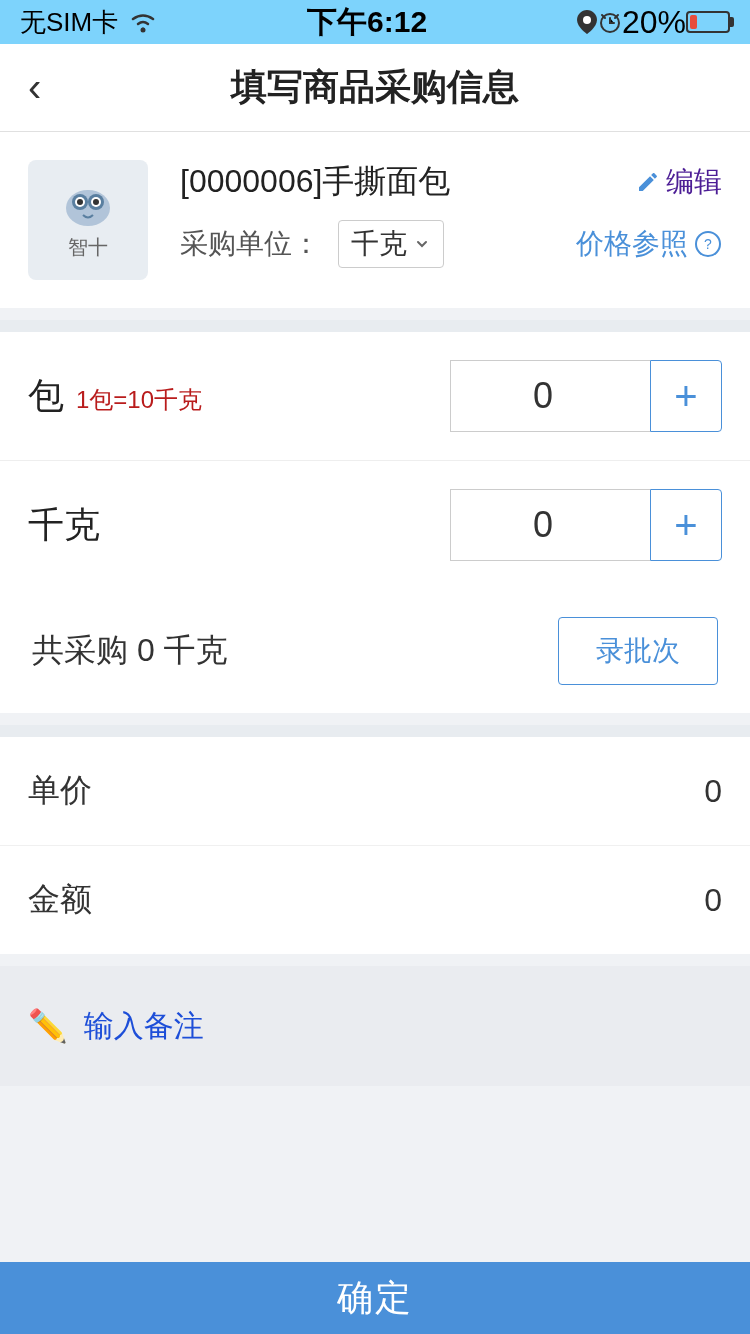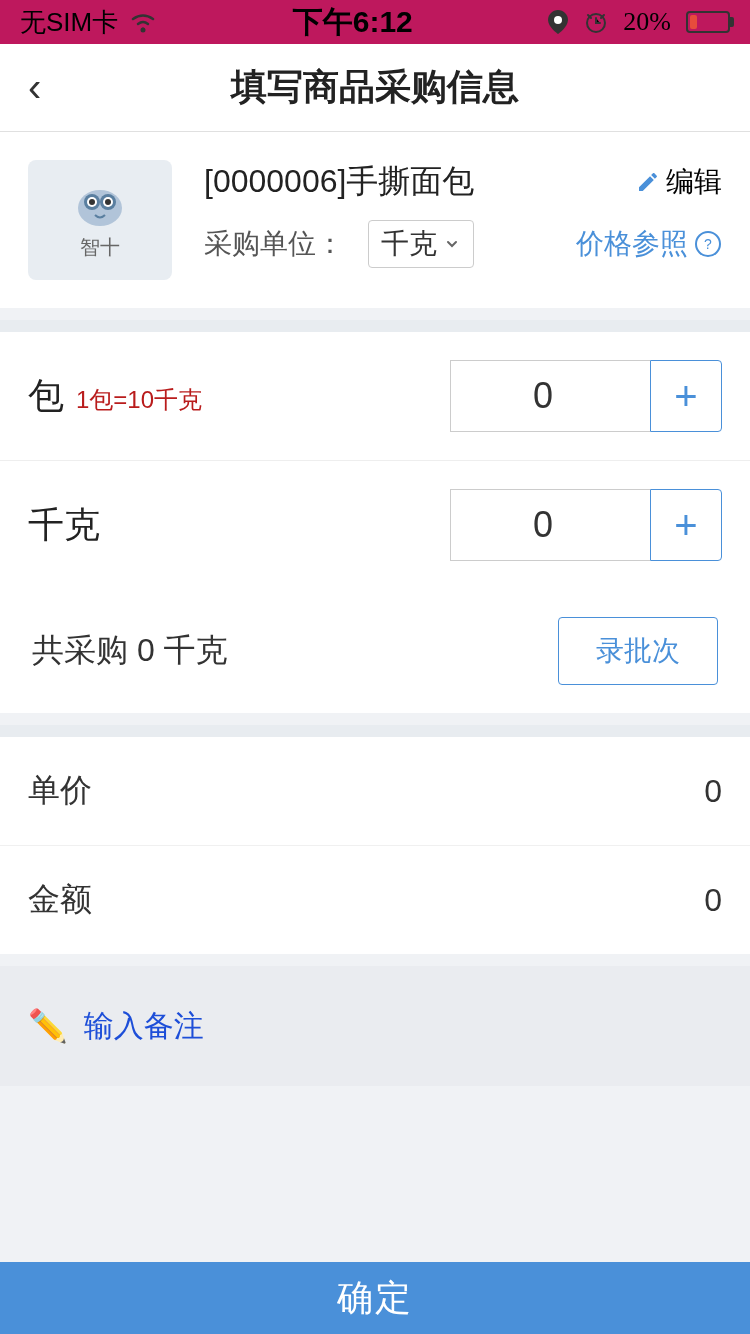--- a/index.html
+++ b/index.html
@@ -8,44 +8,43 @@
       width: 750px;
       min-height: 1334px;
       font-family: -apple-system, "PingFang SC", "Helvetica Neue", Arial, sans-serif;
       background: #f0f2f5;
       font-size: 32px;
     }
 
     
     .status-bar {
       height: 44px;
-      background: #be185d;
+      background: #7dd3fc;
       display: flex;
       align-items: center;
       justify-content: space-between;
       padding: 16px 20px;
       font-size: 28px;
       font-weight: 500;
     }
     .status-left {
       display: flex;
       align-items: center;
       gap: 10px;
       font-size: 26px;
     }
     .status-center {
       font-size: 30px;
       font-weight: 600;
     }
     .status-right {
       display: flex;
       align-items: center;
-      gap: 15px;
-      font-size: 26px;
-      font-family: Liberation Serif, serif;
+      gap: 0;
+      font-size: 32px;
     }
     .battery-bar {
       width: 44px;
       height: 22px;
       border: 2px solid #333;
       border-radius: 4px;
       position: relative;
       display: flex;
       align-items: center;
       padding: 2px;
@@ -94,21 +93,21 @@
     
     .product-card {
       background: #fff;
       padding: 28px 28px 28px 28px;
       display: flex;
       align-items: flex-start;
       gap: 24px;
       margin-bottom: 12px;
     }
     .product-image {
-      width: 144px;
+      width: 120px;
       height: 120px;
       background: #e8edf2;
       border-radius: 8px;
       display: flex;
       flex-direction: column;
       align-items: center;
       justify-content: center;
       flex-shrink: 0;
     }
     .product-image .brand-text {
@@ -124,21 +123,21 @@
       display: flex;
       align-items: center;
       justify-content: space-between;
     }
     .product-name {
       font-size: 32px;
       color: #222;
       font-weight: 500;
     }
     .edit-btn {
-      color: #000000;
+      color: #4c1d95;
       font-size: 28px;
       display: flex;
       align-items: center;
       gap: 6px;
       cursor: pointer;
     }
     .product-unit-row {
       margin-top: 16px;
       display: flex;
       align-items: center;
@@ -383,21 +382,21 @@
       <div class="product-name-row">
         <span class="product-name">[0000006]手撕面包</span>
         <span class="edit-btn">
           <svg width="24" height="24" viewBox="0 0 24 24">
             <path d="M3 17.25V21h3.75L17.81 9.94l-3.75-3.75L3 17.25zM20.71 7.04c.39-.39.39-1.02 0-1.41l-2.34-2.34c-.39-.39-1.02-.39-1.41 0l-1.83 1.83 3.75 3.75 1.83-1.83z" fill="#4a90d9"></path>
           </svg>
           <span>编辑</span>
         </span>
       </div>
       <div class="product-unit-row">
-        <div style="display:flex;align-items:center;gap:24px;">
+        <div style="display:flex;align-items:center;gap:18px;">
           <span class="unit-label">采购单位：</span>
           <div class="unit-select">
             <span>千克</span>
             <svg width="18" height="18" viewBox="0 0 18 18">
               <path d="M5 7 L9 11 L13 7" fill="none" stroke="#666" stroke-width="2" stroke-linecap="round"></path>
             </svg>
           </div>
         </div>
         <div class="price-ref">
           <span>价格参照</span>

